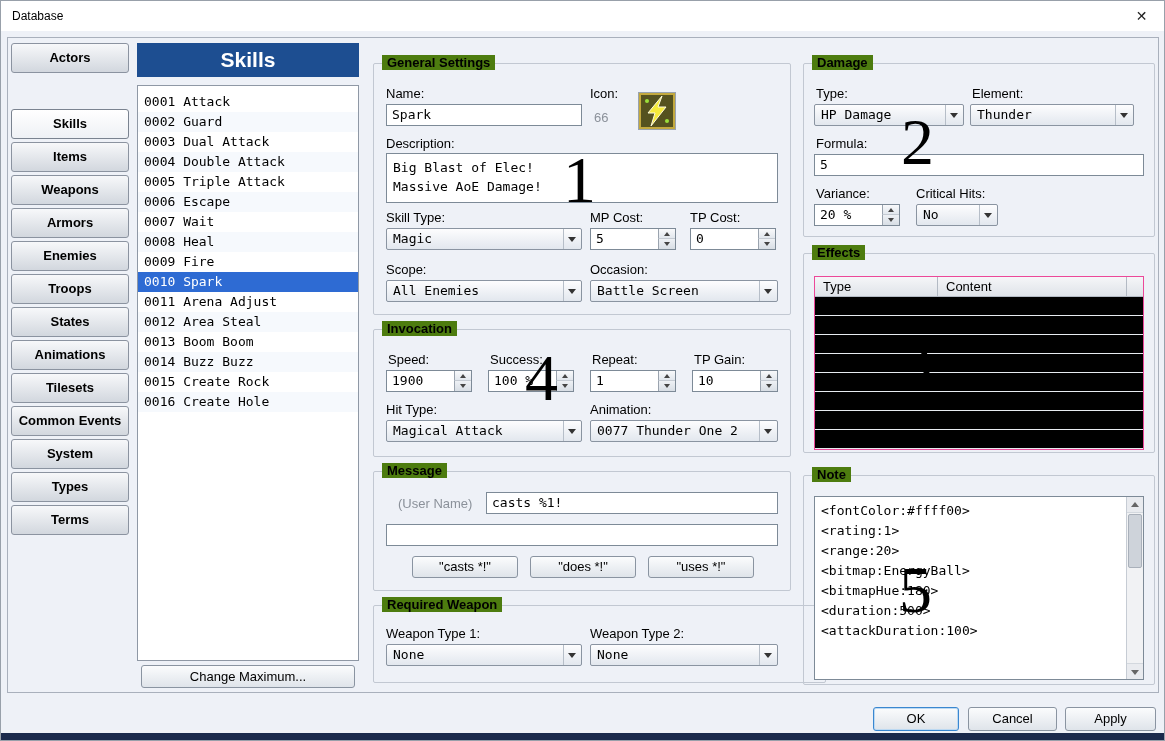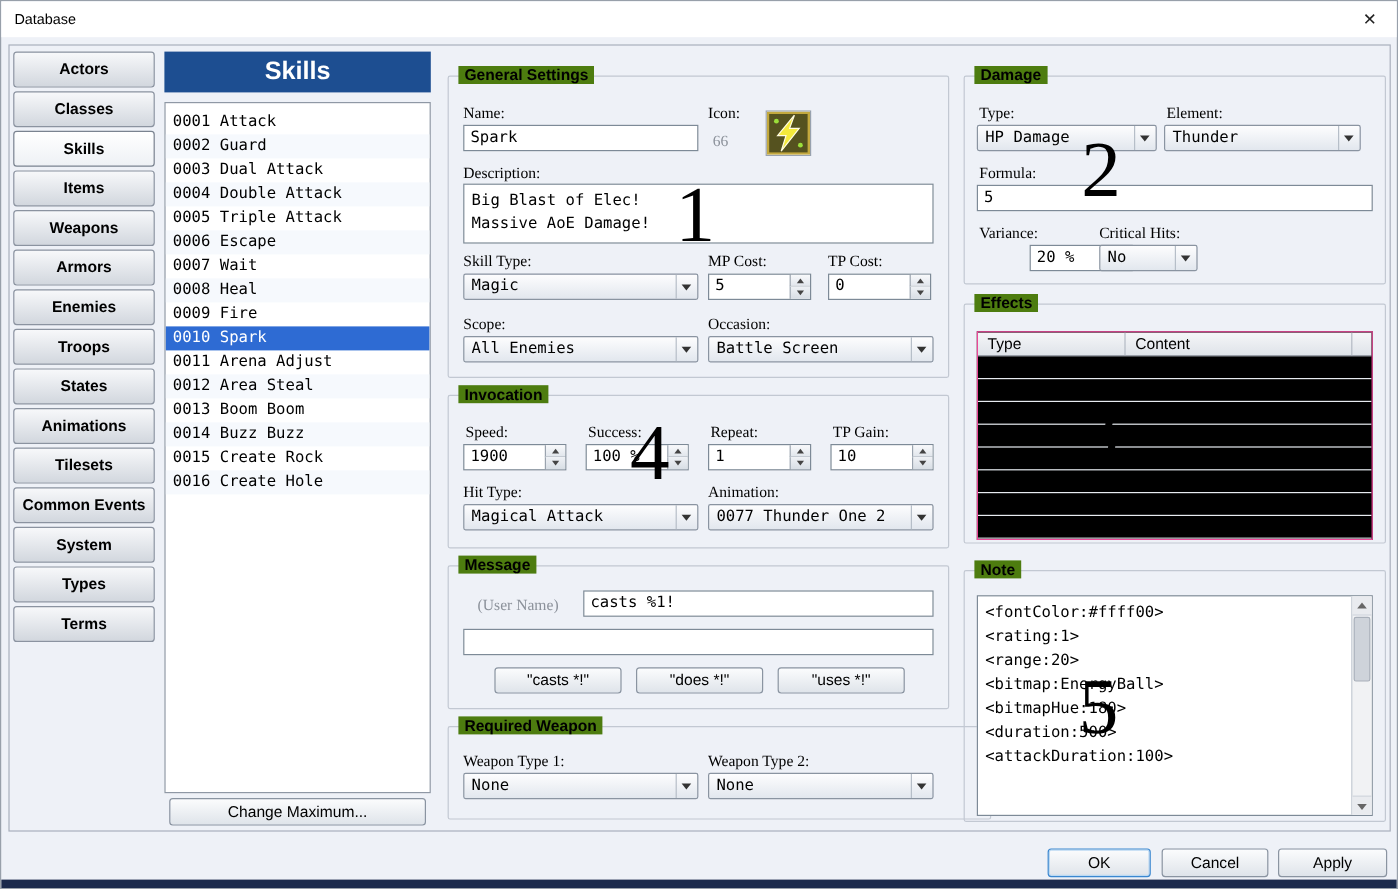--- a/index.html
+++ b/index.html
@@ -20,21 +20,21 @@
   .tab.selected { background:linear-gradient(#ffffff,#eef1f5); border-color:#7a8390; }
   
   .skills-header { position:absolute; left:136px; top:42px; width:222px; height:34px; background:#1d4e91; color:#fff; font-weight:bold; font-size:21px; text-align:center; line-height:34px; }
   .skills-list { position:absolute; left:136px; top:84px; width:222px; height:576px; background:#fff; border:1px solid #8f98a5; padding-top:6px; overflow:hidden; }
   .list-item { height:20px; line-height:20px; padding-left:6px; font-family:"DejaVu Sans Mono", monospace; font-size:13px; white-space:nowrap; cursor:default; }
   .list-item:nth-child(even) { background:#f6f9fd; }
   .list-item.selected { background:#2e6bd3; color:#fff; }
   
   .group { position:absolute; border:1px solid #c2c8d2; border-radius:2px; }
   .group-title { position:absolute; top:-9px; left:8px; background:#4d7c0f; padding:0 5px; font-weight:bold; font-size:13px; white-space:nowrap; }
-  .flabel { position:absolute; font-size:13px; white-space:nowrap;font-family:Liberation Serif, serif; }
+  .flabel { position:absolute; font-size:13px; white-space:nowrap; }
   .flabel.grey { color:#8b919a; }
   
   .tinput { position:absolute; height:22px; background:#fff; border:1px solid #7d8a97; font-family:"DejaVu Sans Mono", monospace; font-size:13px; padding:2px 5px; line-height:16px; white-space:nowrap; overflow:hidden; }
   .tarea { position:absolute; background:#fff; border:1px solid #7d8a97; font-family:"DejaVu Sans Mono", monospace; font-size:13px; padding:4px 6px; white-space:pre-wrap; line-height:19px; overflow:hidden; }
   .combo { position:absolute; height:22px; background:linear-gradient(#fdfdfe,#e2e7ee); border:1px solid #8a94a1; border-radius:2px; cursor:pointer; }
   .combo-text { position:absolute; left:6px; top:2px; right:20px; font-family:"DejaVu Sans Mono", monospace; font-size:13px; line-height:16px; white-space:nowrap; overflow:hidden; }
   .combo-btn { position:absolute; right:0; top:0; width:18px; height:100%; border-left:1px solid #b6bec8; }
   .combo-btn::after { content:""; position:absolute; right:5px; top:8px; width:0; height:0; border-left:4px solid transparent; border-right:4px solid transparent; border-top:5px solid #333; }
   .spin { position:absolute; height:22px; background:#fff; border:1px solid #7d8a97; }
   .spin-text { position:absolute; left:5px; top:2px; font-family:"DejaVu Sans Mono", monospace; font-size:13px; line-height:16px; white-space:nowrap; }
@@ -74,21 +74,20 @@
 <div class="window">
 
   <div class="titlebar">
     <span class="titlebar-text">Database</span>
     <span class="close-btn"><span>✕</span></span>
   </div>
 
   <div class="content-frame"></div>
 
   <div class="tab" style="top:42px">Actors</div>
-  <div class="tab" style="top:75px">Classes</div>
   <div class="tab selected" style="top:108px">Skills</div>
   <div class="tab" style="top:141px">Items</div>
   <div class="tab" style="top:174px">Weapons</div>
   <div class="tab" style="top:207px">Armors</div>
   <div class="tab" style="top:240px">Enemies</div>
   <div class="tab" style="top:273px">Troops</div>
   <div class="tab" style="top:306px">States</div>
   <div class="tab" style="top:339px">Animations</div>
   <div class="tab" style="top:372px">Tilesets</div>
   <div class="tab" style="top:438px">System</div>
@@ -234,21 +233,21 @@
       <span class="combo-btn"></span>
     </div>
     <div class="combo" style="left:166px;top:40px;width:164px;">
       <span class="combo-text">Thunder</span>
       <span class="combo-btn"></span>
     </div>
     <span class="flabel" style="left:12px;top:72px;">Formula:</span>
     <div class="tinput" style="left:10px;top:90px;width:330px;">5</div>
     <span class="flabel" style="left:12px;top:122px;">Variance:</span>
     <span class="flabel" style="left:112px;top:122px;">Critical Hits:</span>
-    <div class="spin" style="left:10px;top:140px;width:86px;margin-left:44px;">
+    <div class="spin" style="left:10px;top:140px;width:86px;">
       <span class="spin-text">20 %</span>
       <span class="spin-up"></span>
       <span class="spin-down"></span>
     </div>
     <div class="combo" style="left:112px;top:140px;width:82px;">
       <span class="combo-text">No</span>
       <span class="combo-btn"></span>
     </div>
   </div>
 

